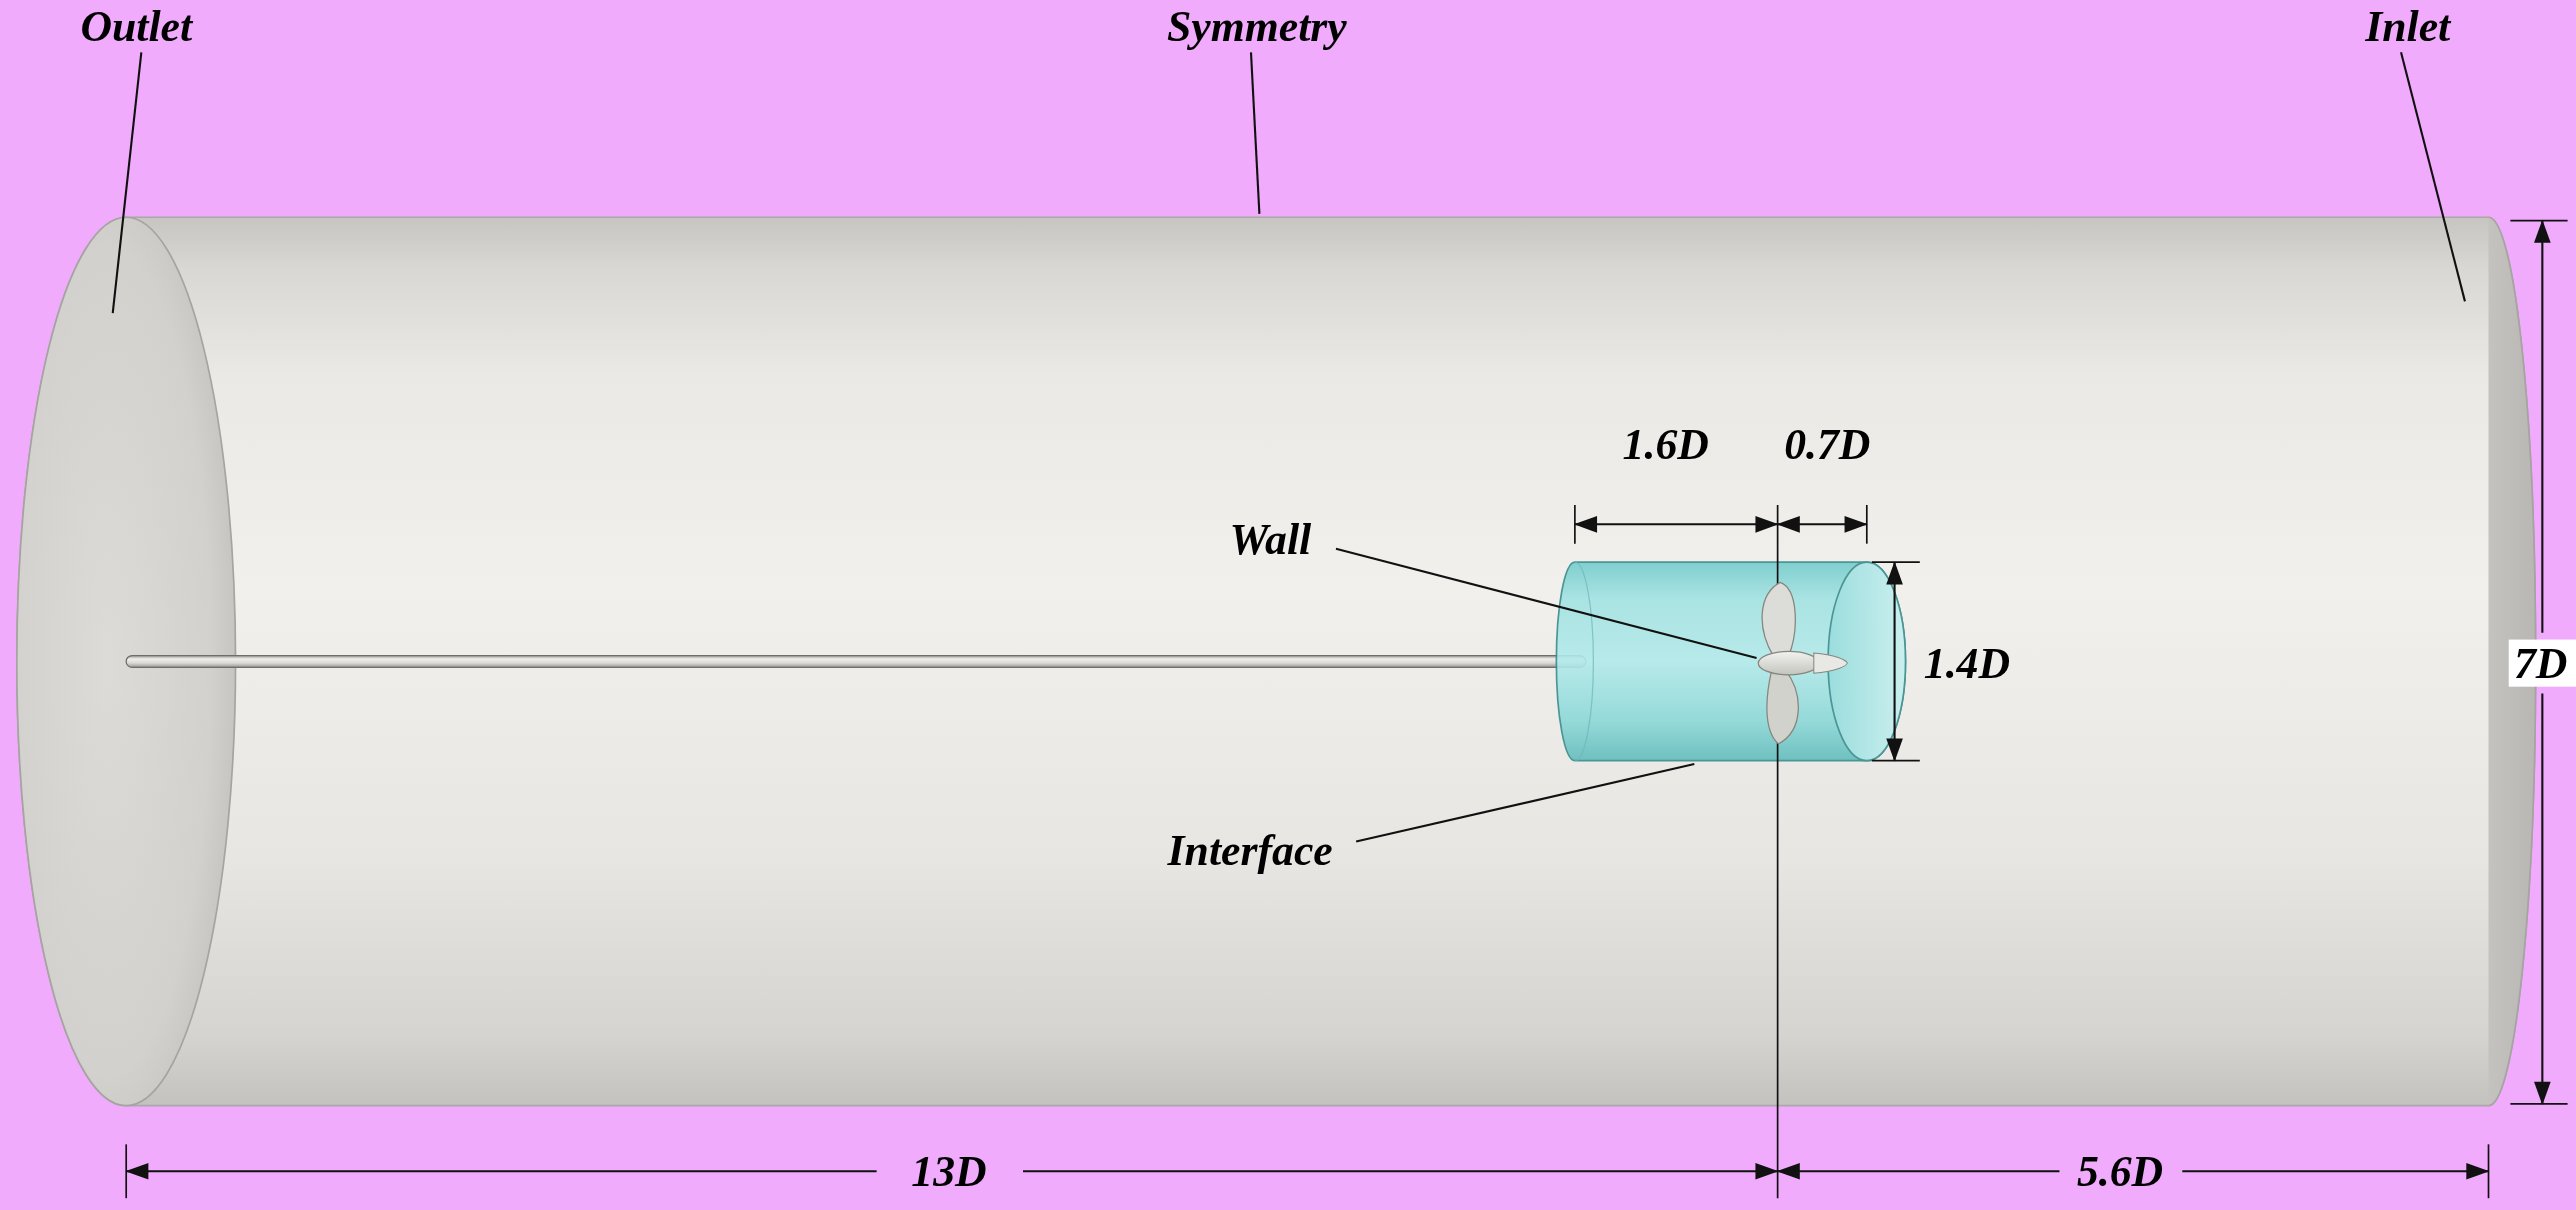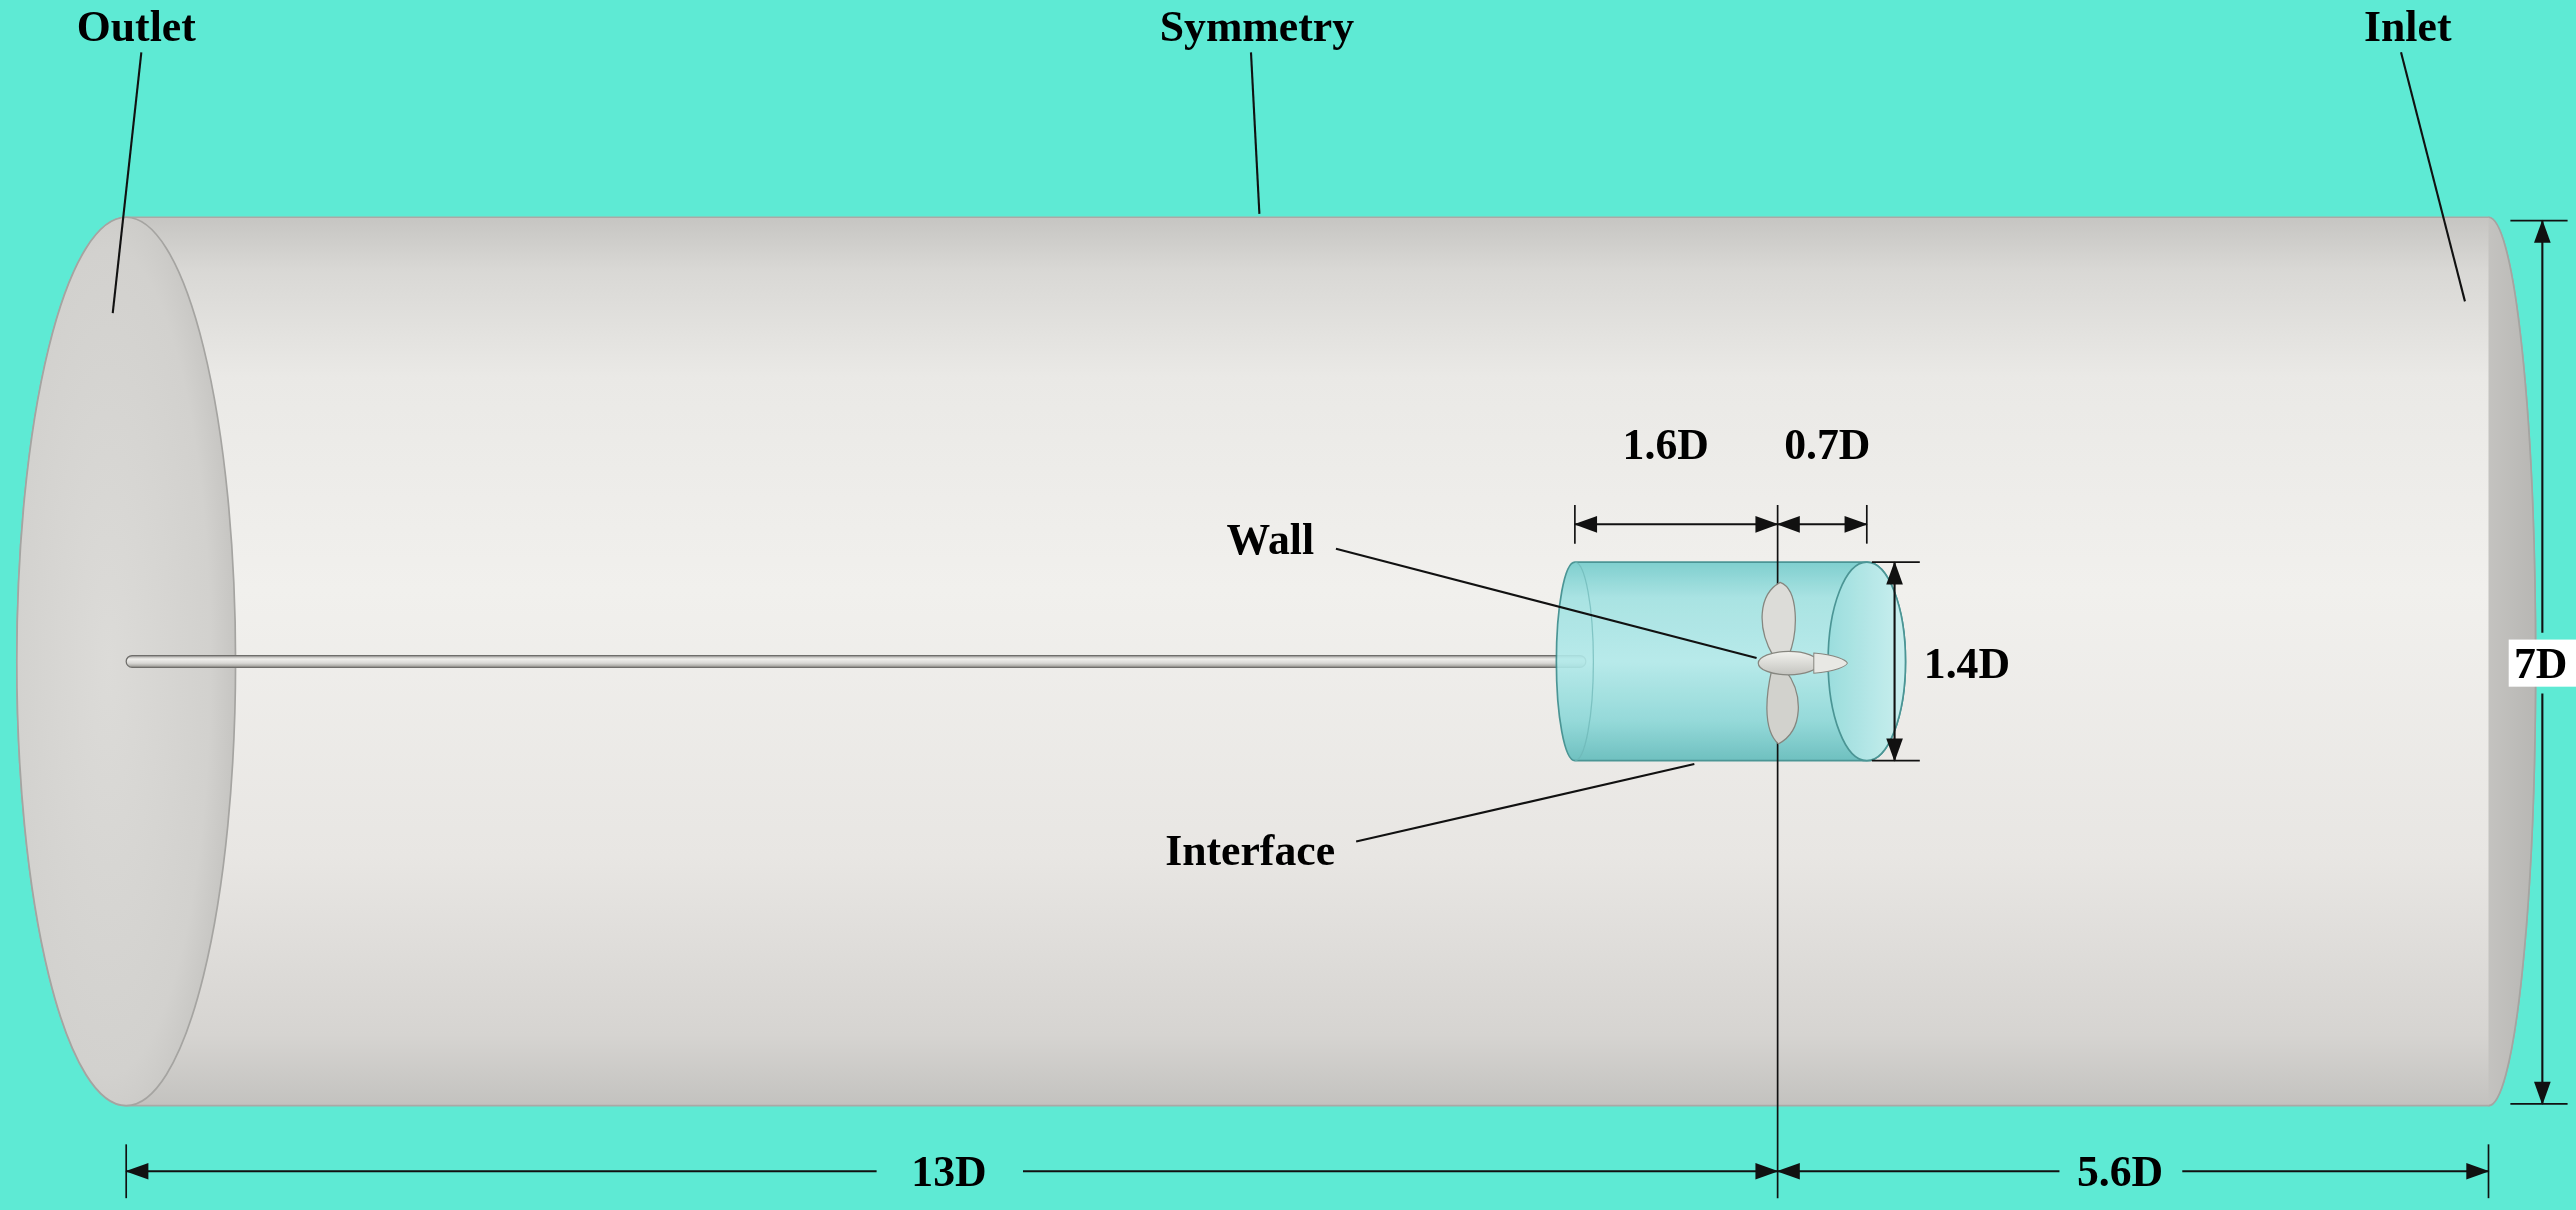--- a/index.html
+++ b/index.html
@@ -1,21 +1,22 @@
 <!DOCTYPE html>
 <html style="font-size:13.5px"><head>
 <meta charset="utf-8">
 <style>
   html, body { margin: 0; padding: 0; background: #ffffff; }
   .canvas {
     position: relative;
     width: 2576px;
     height: 1211px;
-    background: #5eead4;
+    background: #f0abfc;
     overflow: hidden;
+    font-style: italic;
   }
   svg { display: block; }
   .lbl {
     font-family: "Liberation Serif", "DejaVu Serif", serif;
     font-weight: 700;
     font-size: 52px;
     fill: #000000;
   }
   .dim    { stroke: #111111; stroke-width: 2.5; fill: none; }
   .ext    { stroke: #111111; stroke-width: 2;   fill: none; }

